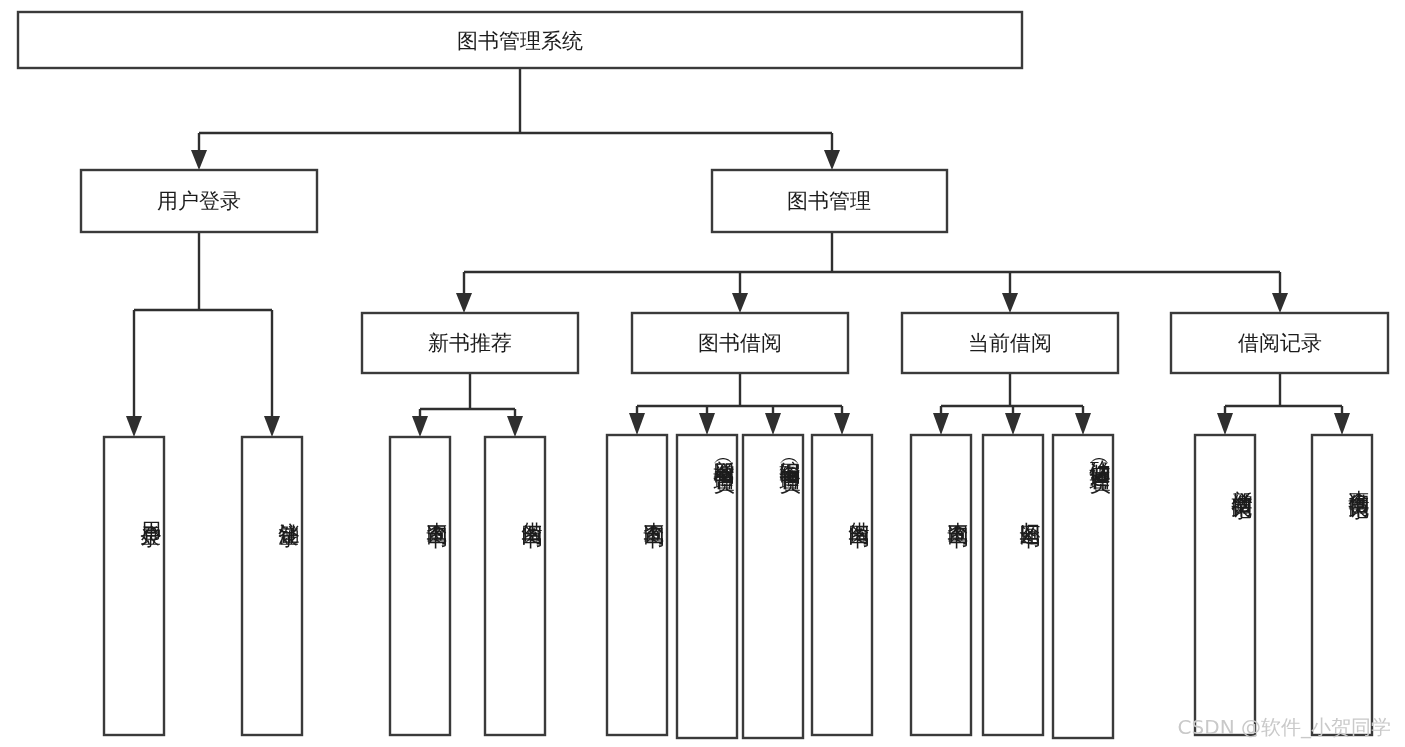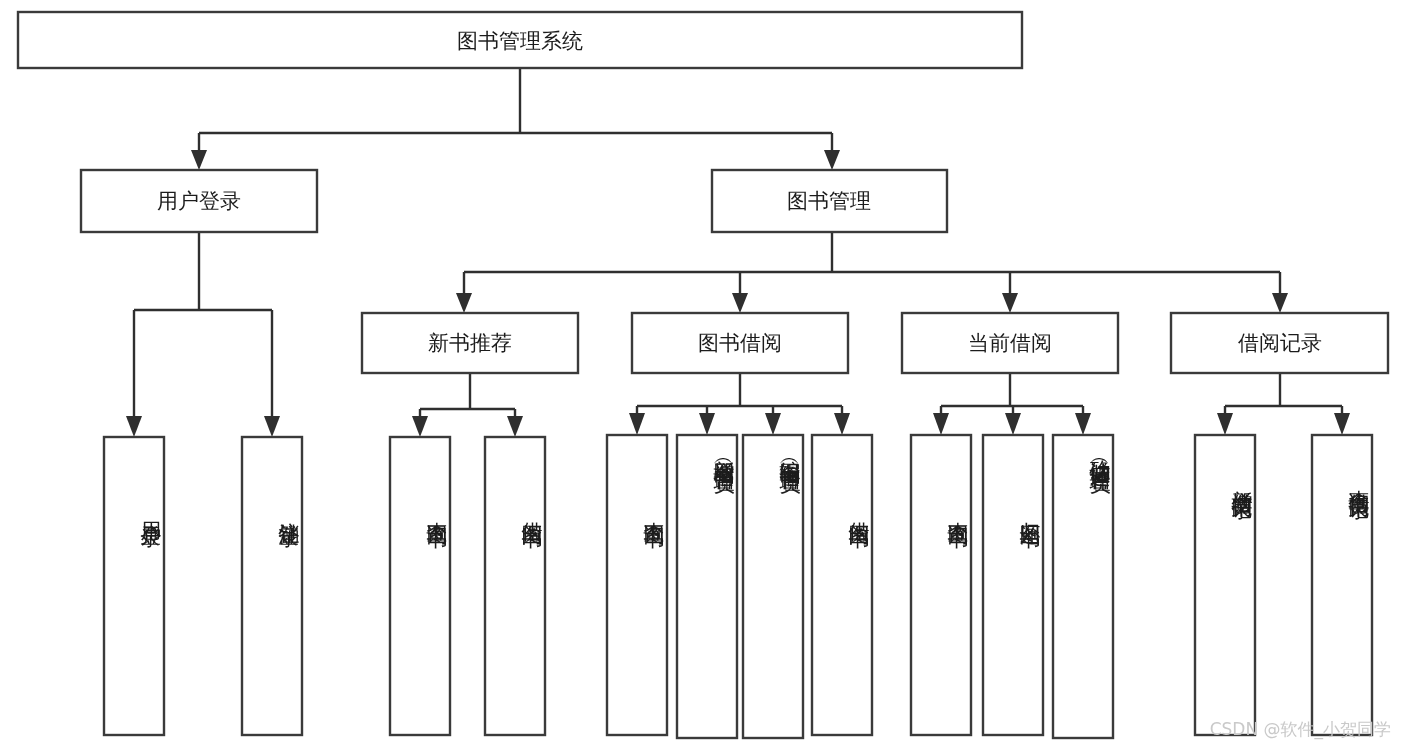--- a/index.html
+++ b/index.html
@@ -58,21 +58,21 @@
   }
   .arrow-head {
     fill: #2f2f2f;
     stroke: none;
   }
   .watermark {
     position: absolute;
     right: 14px;
     bottom: 6px;
     font-family: "DejaVu Sans", "Liberation Sans", sans-serif;
-    font-size: 17px;
+    font-size: 20px;
     color: #c9c9c9;
     white-space: nowrap;
     pointer-events: none;
   }
 </style>
 </head>
 <body>
 
 <div id="diagram-root">
 

